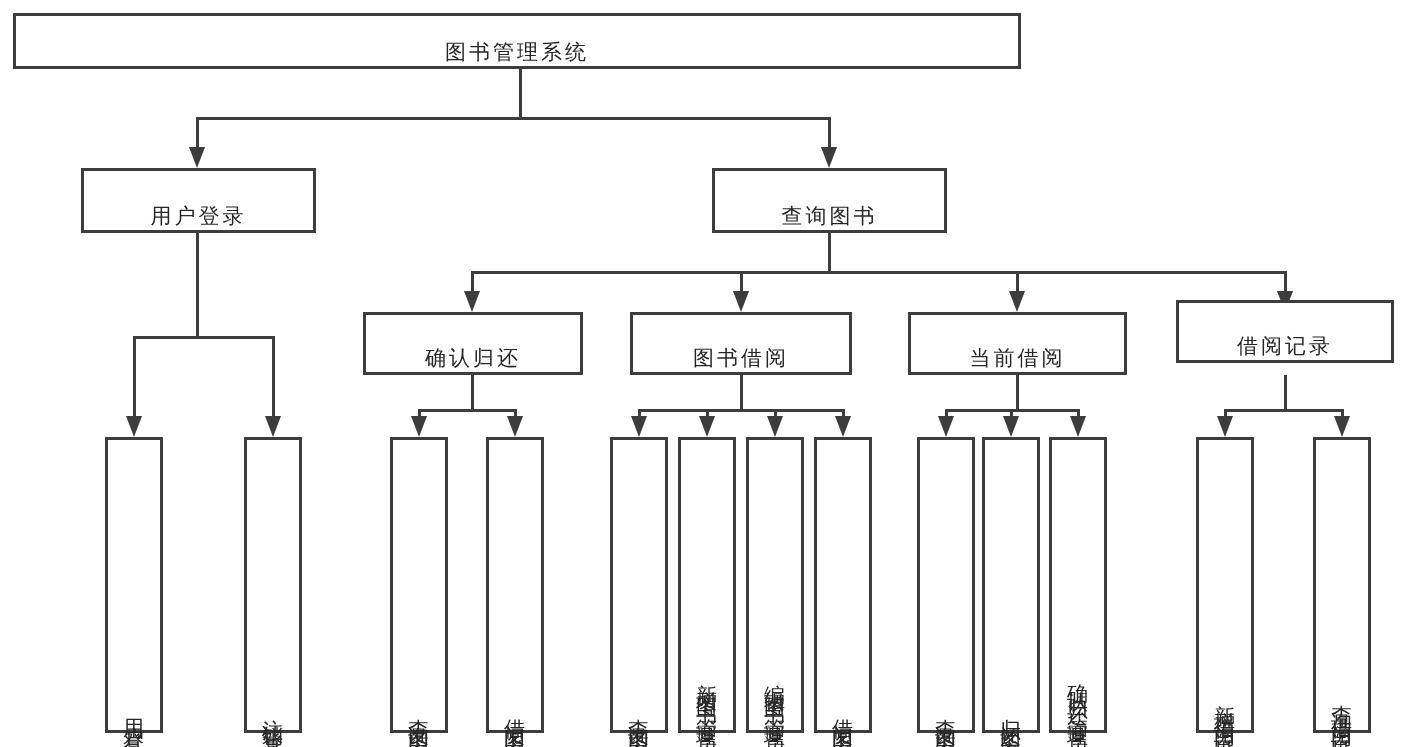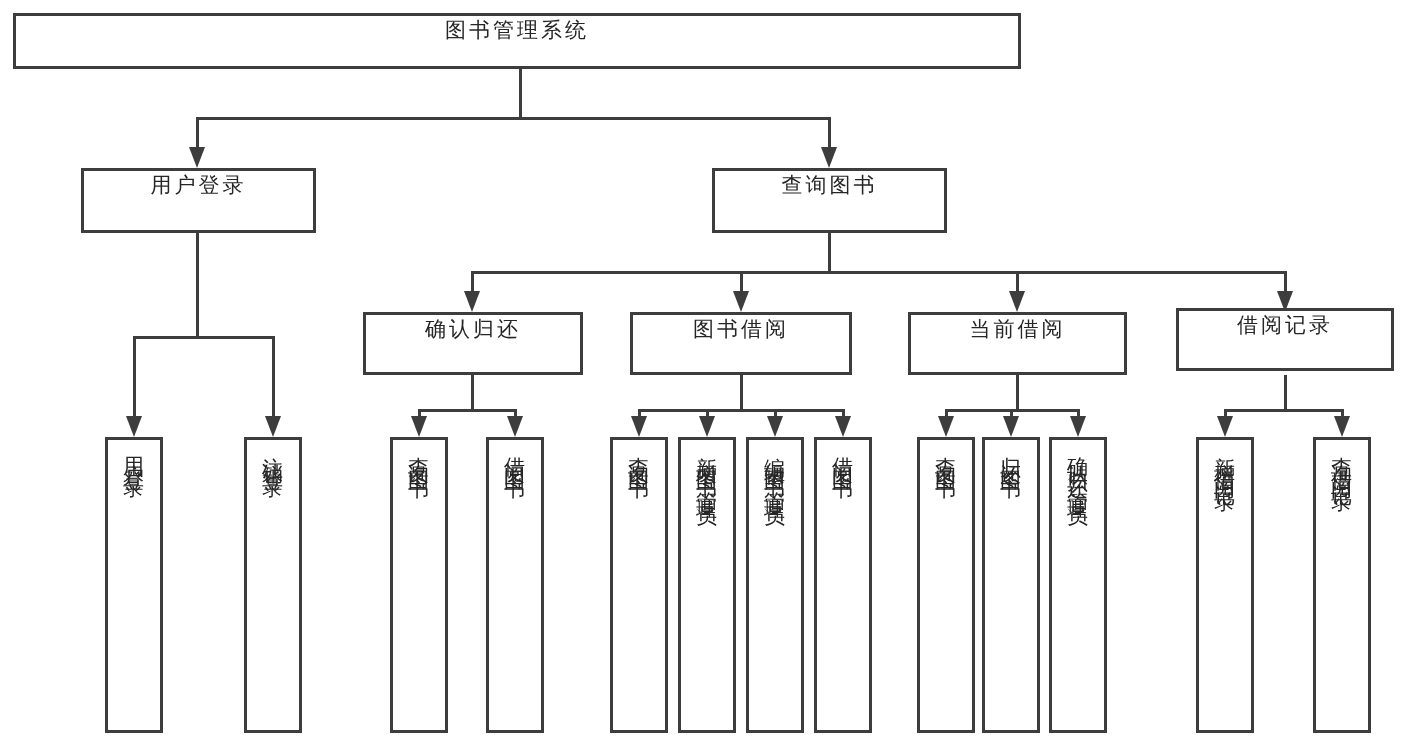--- a/index.html
+++ b/index.html
@@ -11,21 +11,21 @@
     font-family: "Liberation Sans", "DejaVu Sans", sans-serif;
     color: #262626;
     overflow: hidden;
   }
   .node {
     position: absolute;
     box-sizing: border-box;
     border: 3px solid #3d3d3d;
     background: #ffffff;
     display: flex;
-    align-items: flex-start;
+    align-items: flex-end;
     justify-content: center;
     font-size: 21px;
     letter-spacing: 3px;
     white-space: nowrap;
   }
   .leaf span {
     writing-mode: vertical-rl;
     text-orientation: mixed;
     font-size: 21px;
     letter-spacing: 7px;
@@ -132,21 +132,21 @@
   </div>
 
   <div class="node" style="left:630px; top:312px; width:222px; height:63px;">
     <span>图书借阅</span>
   </div>
 
   <div class="node" style="left:908px; top:312px; width:219px; height:63px;">
     <span>当前借阅</span>
   </div>
 
-  <div class="node" style="left:1176px; top:308px; width:218px; height:63px;">
+  <div class="node" style="left:1176px; top:300px; width:218px; height:63px;">
     <span>借阅记录</span>
   </div>
 
   <div class="node leaf" style="left:105px; top:437px; width:58px; height:296px;">
     <span>用户登录</span>
   </div>
 
   <div class="node leaf" style="left:244px; top:437px; width:58px; height:296px;">
     <span>注销登录</span>
   </div>

